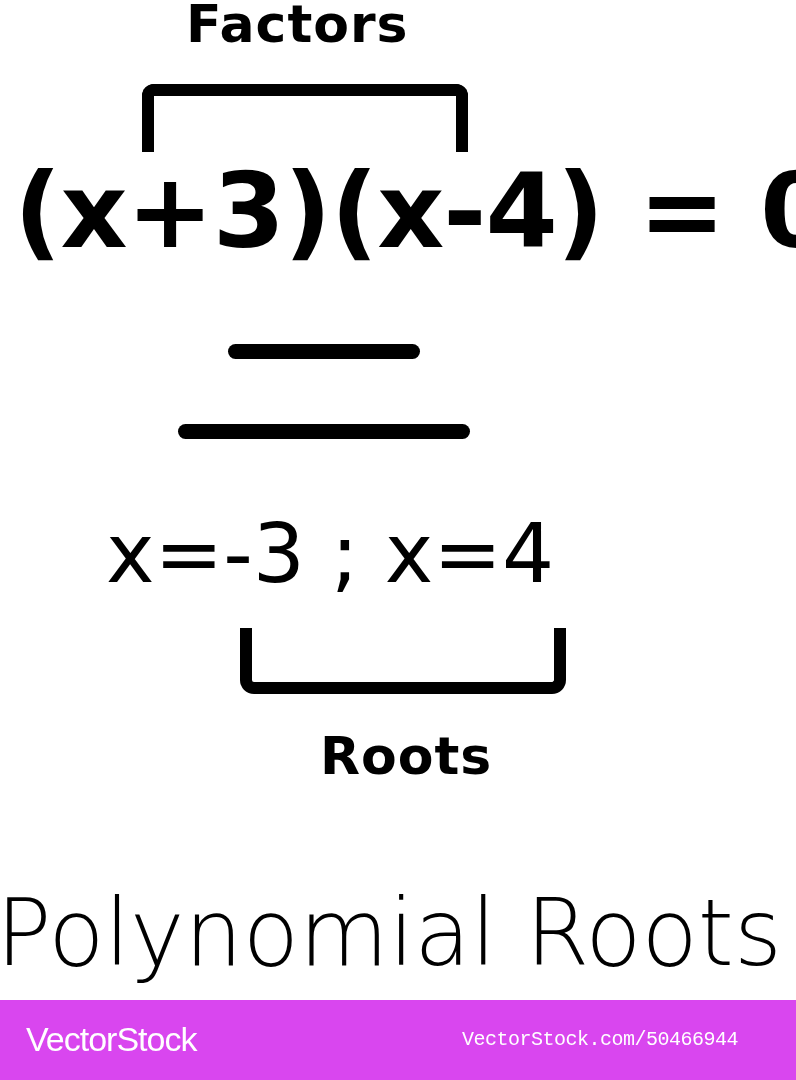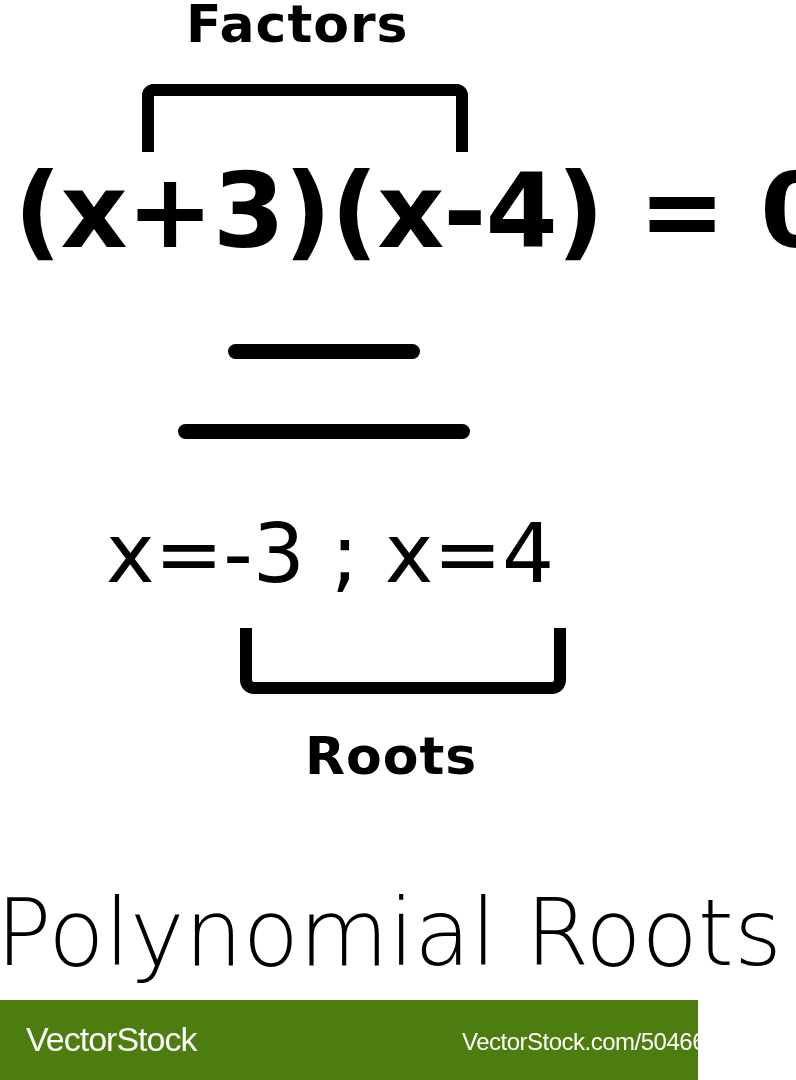--- a/index.html
+++ b/index.html
@@ -20,49 +20,49 @@
     .bracket-bottom {
       border: 12px solid #000; border-top: none; border-radius: 0 0 14px 14px;
       box-sizing: border-box;
     }
     .title {
       font-family: "DejaVu Sans", sans-serif; font-weight: 200;
       font-size: 92px; white-space: nowrap; letter-spacing: 0px;
       -webkit-text-stroke: 0px;
     }
     .footer {
-      left: 0; top: 1000px; width: 698px; height: 80px; background: #4d7c0f;
+      left: 0; top: 1000px; width: 796px; height: 80px; background: #d946ef;
     }
     .footer-brand {
       color: #fff; font-family: "Liberation Sans", sans-serif; font-size: 34px;
       letter-spacing: -1px;
     }
     .footer-url {
-      color: #fff; font-family: Liberation Sans, sans-serif; font-size: 24px;
+      color: #fff; font-family: Liberation Mono, monospace; font-size: 20px;
       letter-spacing: -0.5px;
     }
   </style>
 </head>
 <body>
 
 <div>
   <div class="abs label-bold" style="left:186px; top:-6px;">Factors</div>
 
   <div class="abs bracket-top" style="left:142px; top:84px; width:326px; height:68px;"></div>
 
   <div class="abs equation" style="left:14px; top:150px;">(x+3)(x-4) = 0</div>
 
   <div class="abs bar" style="left:228px; top:344px; width:192px; height:15px;"></div>
   <div class="abs bar" style="left:178px; top:424px; width:292px; height:15px;"></div>
 
   <div class="abs roots-line" style="left:106px; top:506px;">x=-3 ; x=4</div>
 
   <div class="abs bracket-bottom" style="left:240px; top:628px; width:326px; height:66px;"></div>
 
-  <div class="abs label-bold" style="left:305px; top:726px;">Roots</div>
+  <div class="abs label-bold" style="left:320px; top:726px;">Roots</div>
 
   <div class="abs title" style="left:-4px; top:880px;">Polynomial Roots</div>
 </div>
 
 <div class="abs footer">
   <div class="abs footer-brand" style="left:26px; top:20px;">VectorStock</div>
   <div class="abs footer-url" style="left:462px; top:28px;">VectorStock.com/50466944</div>
 </div>
 
 </body></html>

